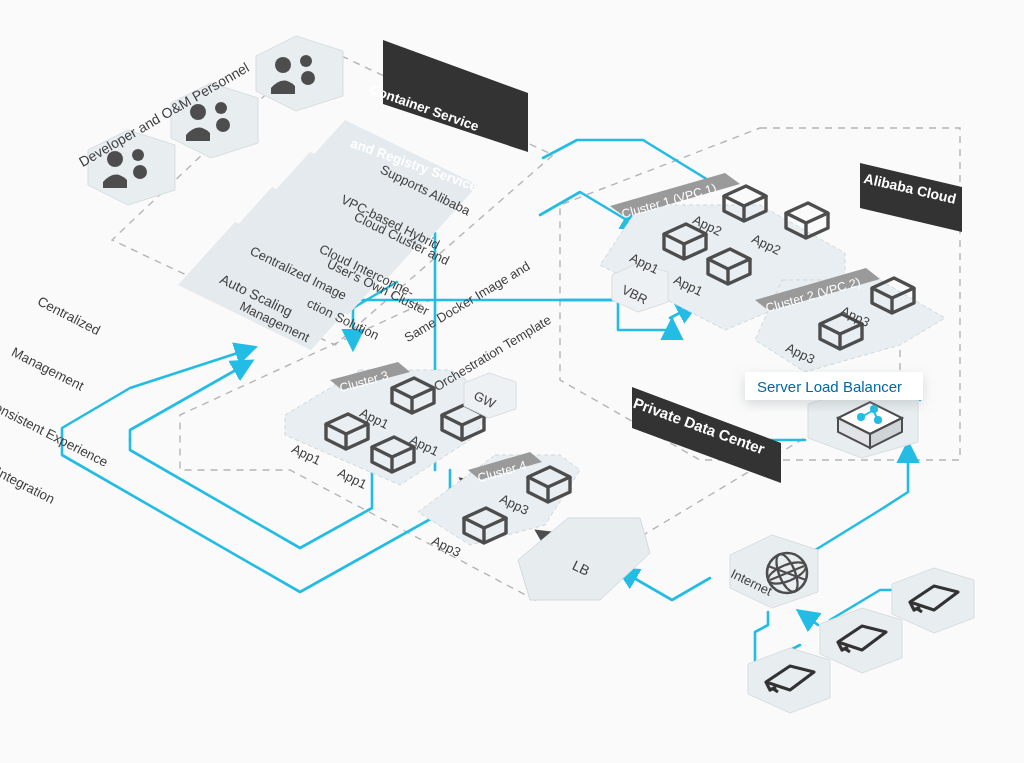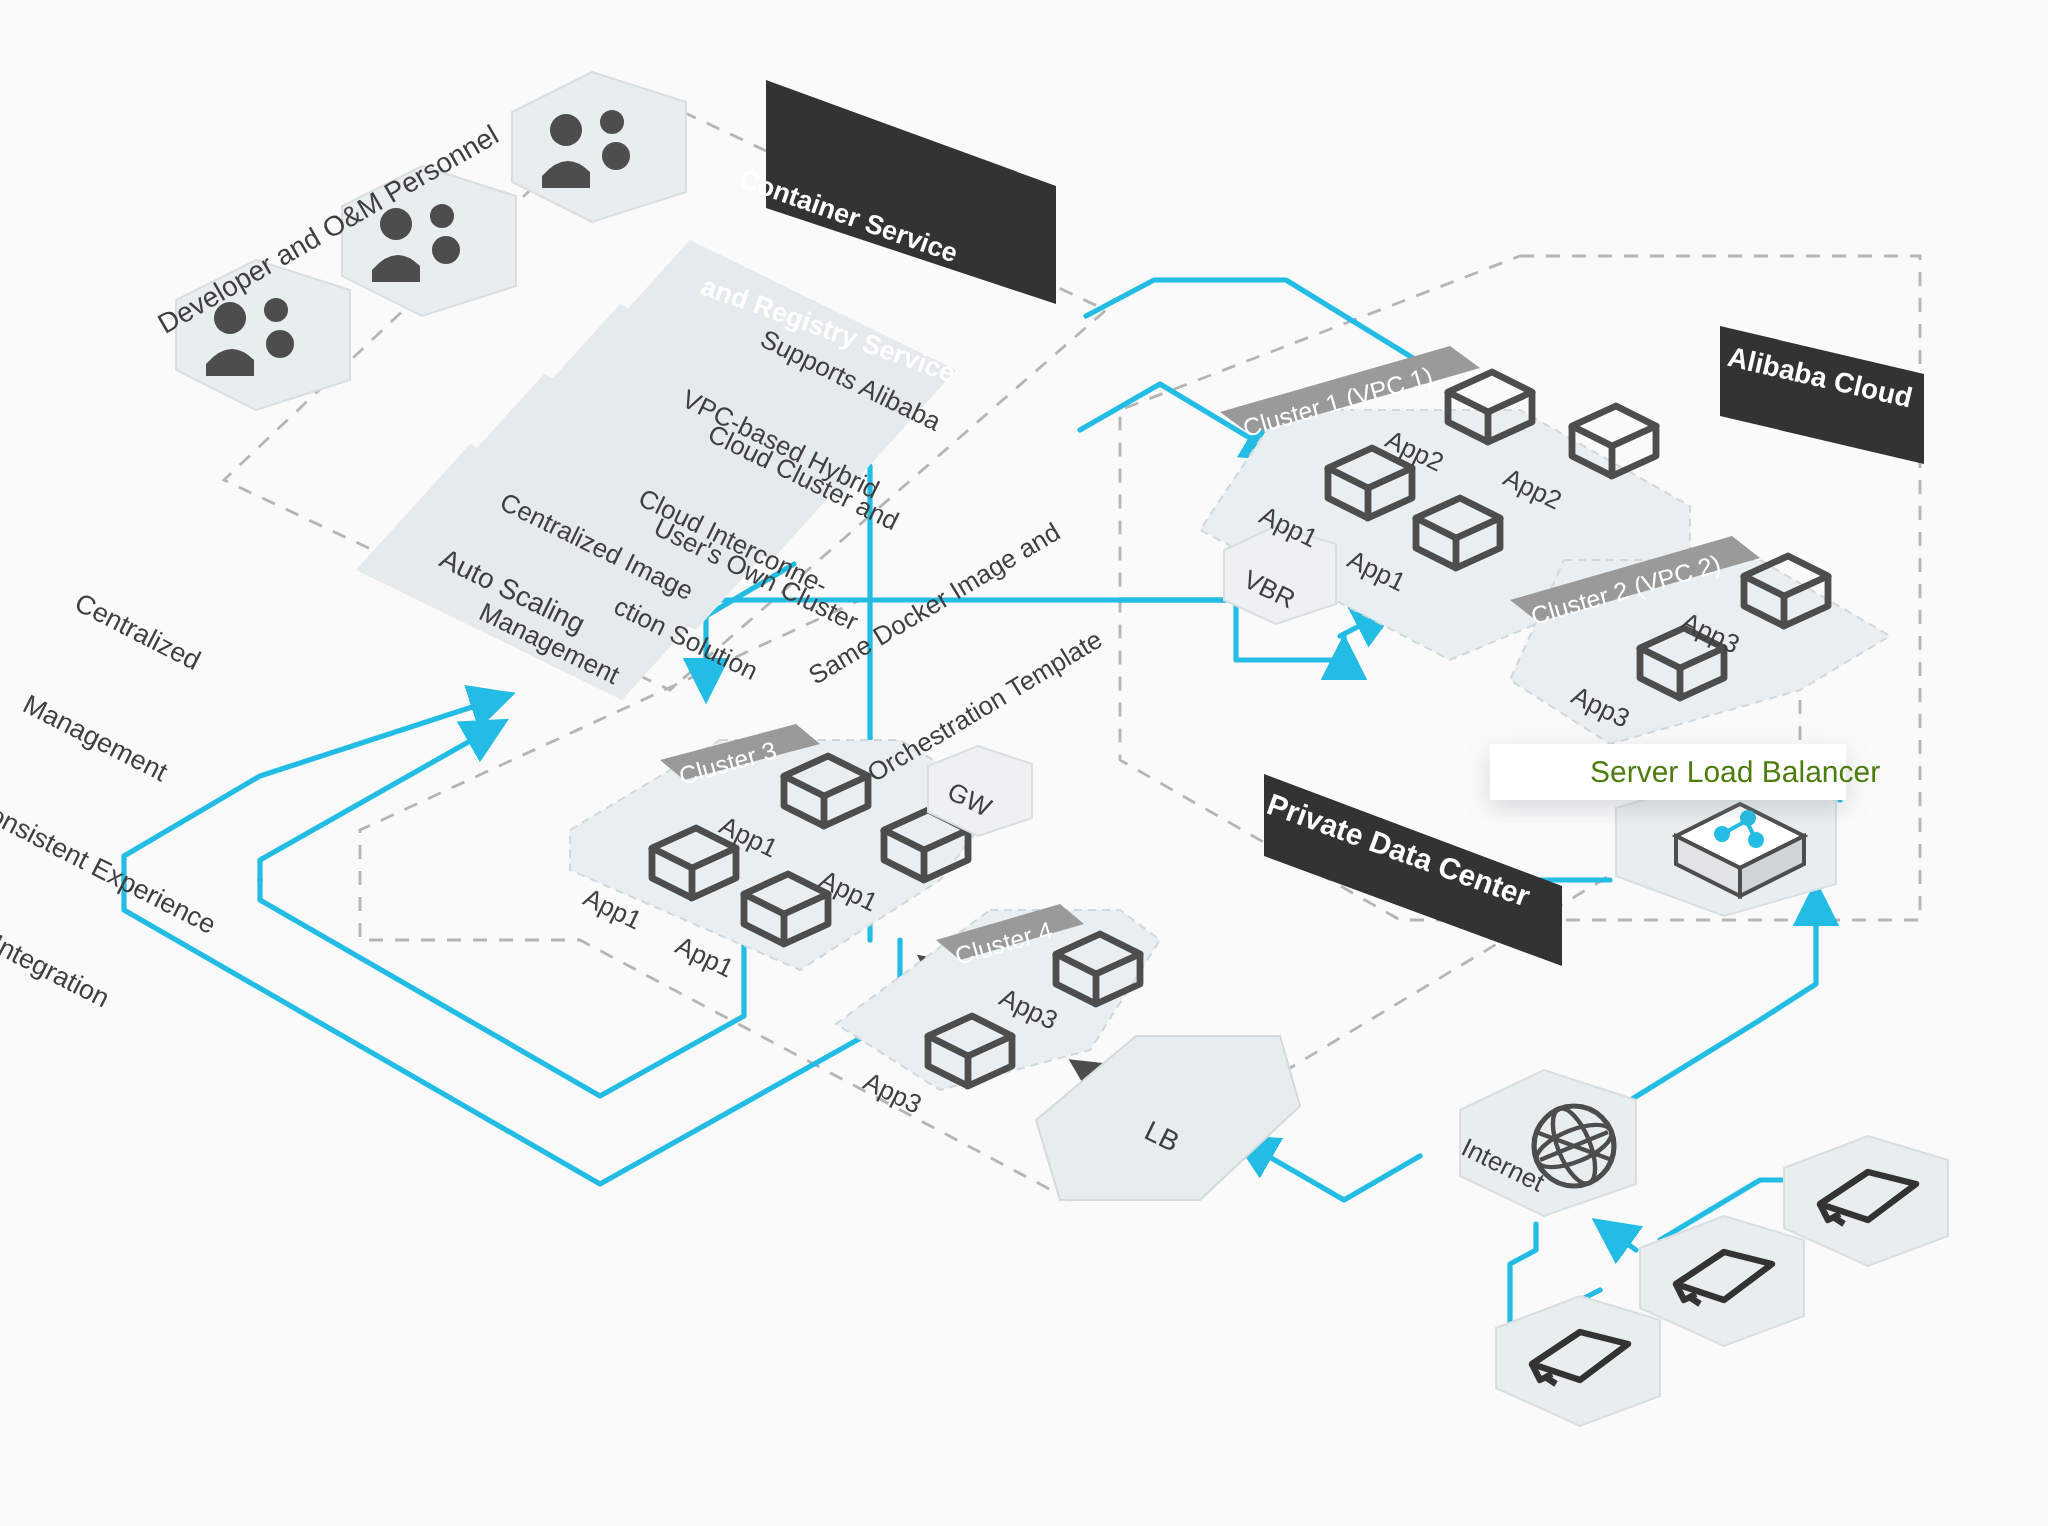--- a/index.html
+++ b/index.html
@@ -369,15 +369,15 @@
 <div class="lbl" style="left:414px;top:432px;color:#3f3f3f;font-size:13px;transform:rotate(26deg);transform-origin:0 0;">App1</div>
 
 <div class="lbl" style="left:436px;top:533px;color:#3f3f3f;font-size:13px;transform:rotate(26deg);transform-origin:0 0;">App3</div>
 <div class="lbl" style="left:504px;top:491px;color:#3f3f3f;font-size:13px;transform:rotate(26deg);transform-origin:0 0;">App3</div>
 
 <div class="lbl" style="left:626px;top:282px;color:#3f3f3f;font-size:13px;transform:rotate(26deg);transform-origin:0 0;">VBR</div>
 <div class="lbl" style="left:478px;top:388px;color:#3f3f3f;font-size:13px;transform:rotate(26deg);transform-origin:0 0;">GW</div>
 <div class="lbl" style="left:577px;top:557px;color:#3f3f3f;font-size:14px;transform:rotate(26deg);transform-origin:0 0;">LB</div>
 <div class="lbl" style="left:735px;top:566px;color:#3f3f3f;font-size:13px;transform:rotate(26deg);transform-origin:0 0;">Internet</div>
 
-<div class="lbl" style="left:795px;top:378px;color:#4d7c0f;font-size:15px;">Server Load Balancer</div>
+<div class="lbl" style="left:757px;top:378px;color:#0369a1;font-size:15px;">Server Load Balancer</div>
 
 </div>
 
 </body></html>

